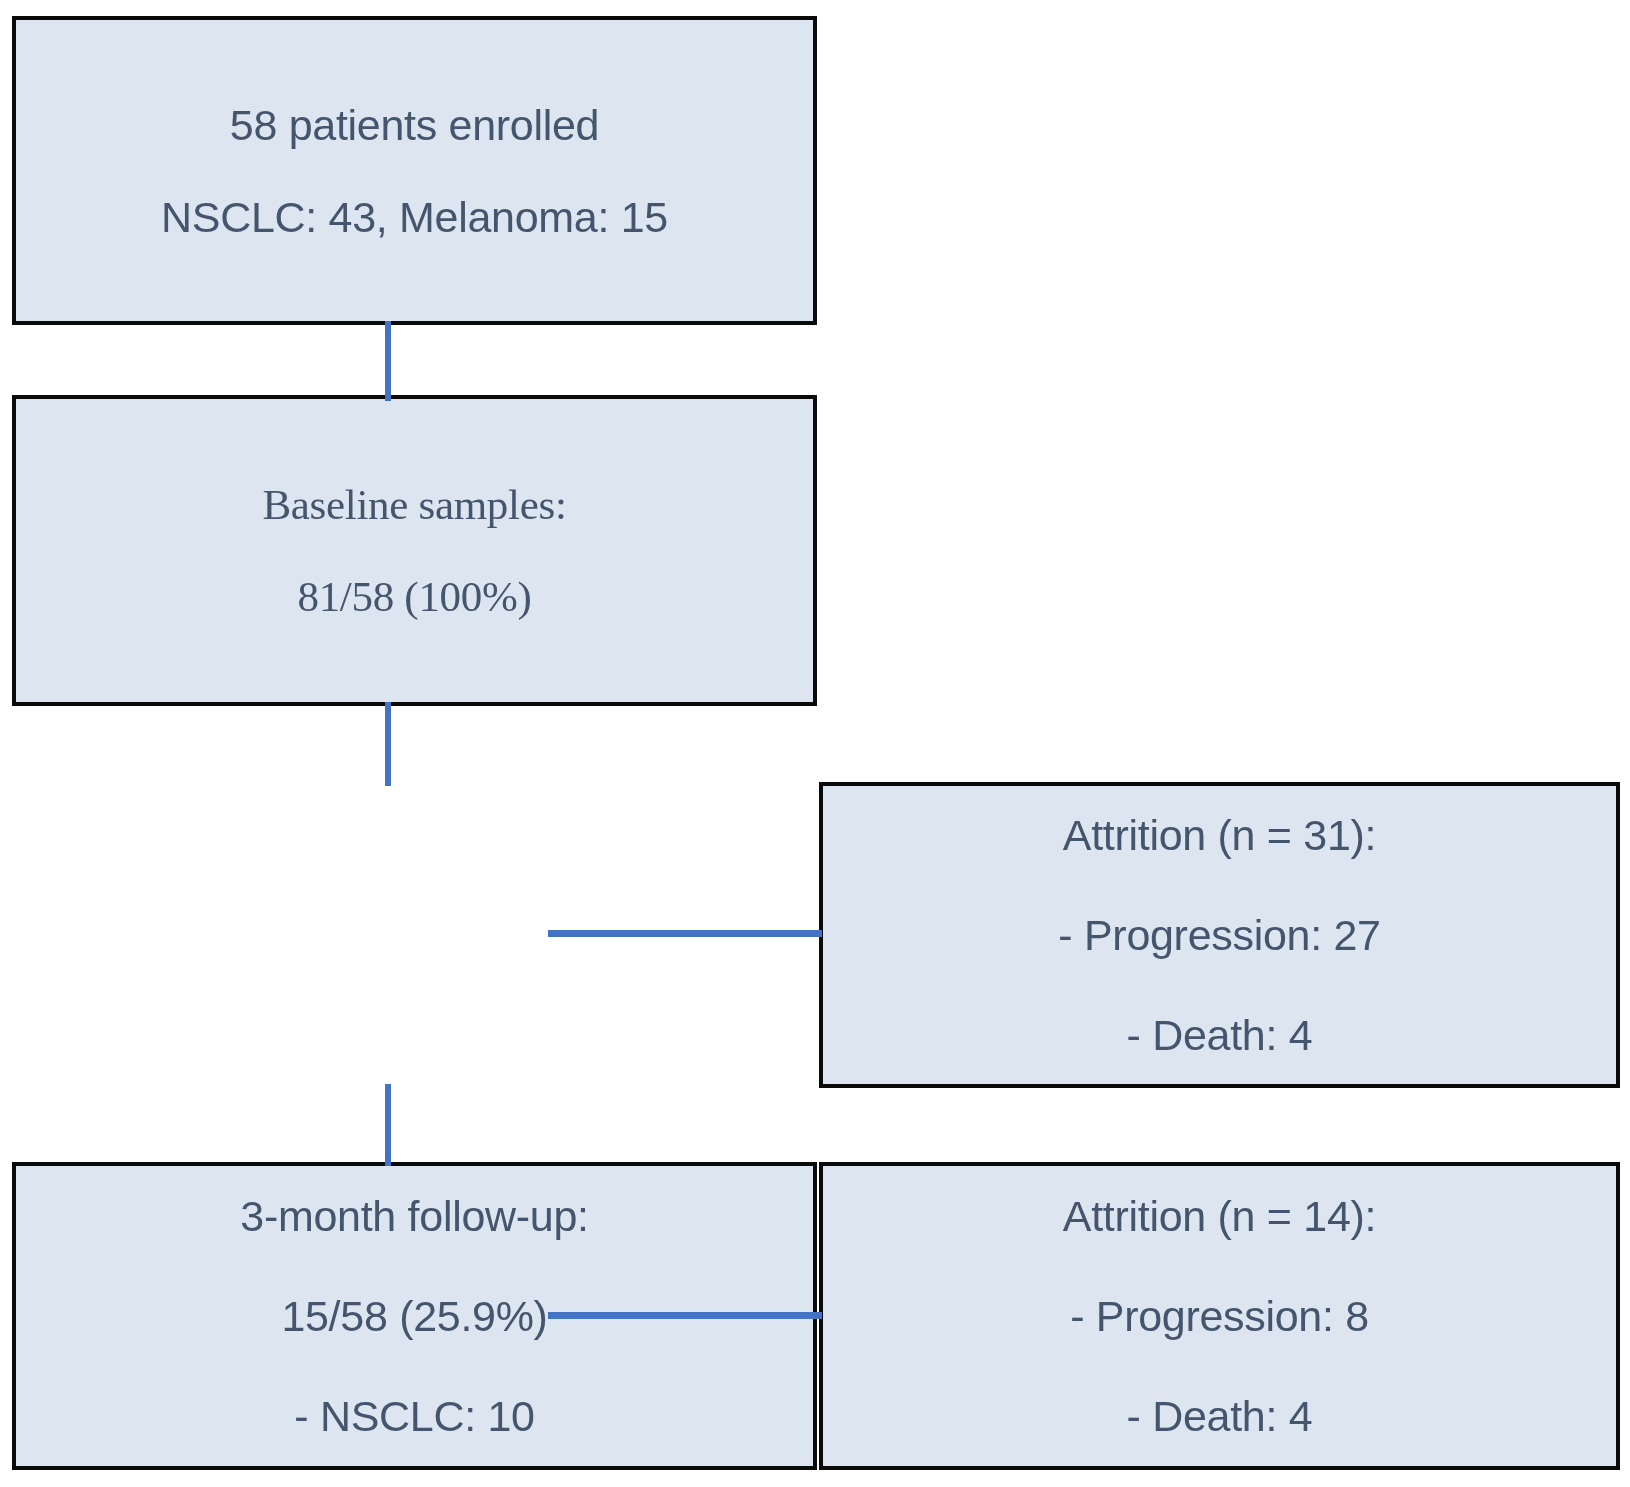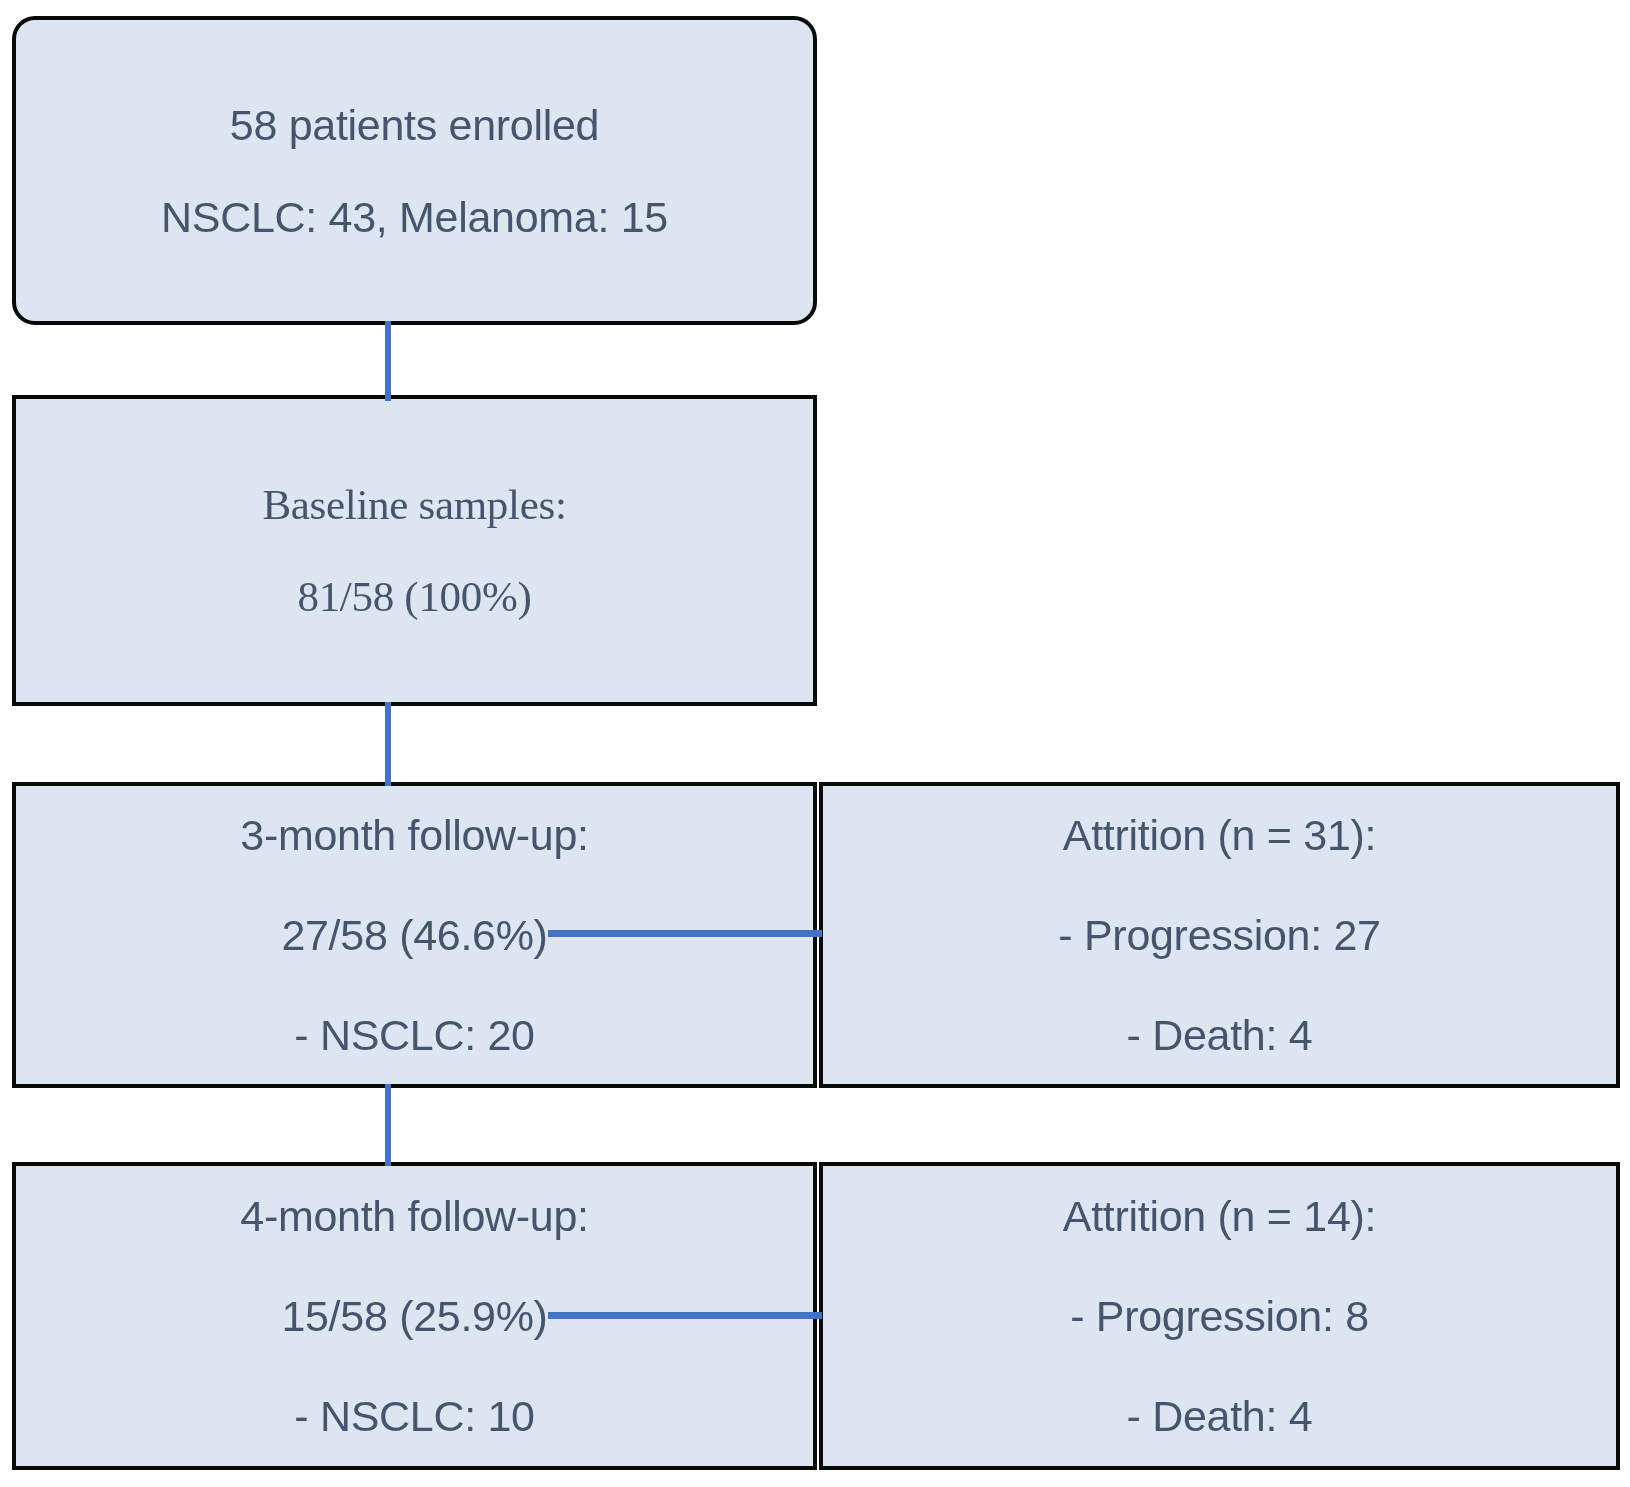--- a/index.html
+++ b/index.html
@@ -36,21 +36,21 @@
     font-weight:300;
     line-height:50px;
     letter-spacing:-0.3px;
     white-space:nowrap;
   }
   .gap2{gap:42px;}
   .gap3{gap:50px;}
   
   .col-left{left:12px;width:805px;}
   .col-right{left:819px;width:801px;text-align:right;}
-  .row1{top:16px;height:309px;border-radius:23px;}
+  .row1{top:16px;height:309px;}
   .row2{top:395px;height:311px;font-family:Liberation Serif, serif;}
   .row3{top:782px;height:306px;}
   .row4{top:1162px;height:308px;}
   .connector{
     position:absolute;
     background:var(--connector);
     z-index:2;
   }
   .v-line{left:385px;width:6px;}
   .v1{top:321px;height:80px;}
@@ -74,34 +74,29 @@
   <div class="box col-left row1 gap2">
     <div class="line">58 patients enrolled</div>
     <div class="line">NSCLC: 43, Melanoma: 15</div>
   </div>
 
   <div class="box col-left row2 gap2">
     <div class="line">Baseline samples:</div>
     <div class="line">81/58 (100%)</div>
   </div>
 
-  <div class="box col-left row3 gap3">
-    <div class="line">3-month follow-up:</div>
-    <div class="line">27/58 (46.6%)</div>
-    <div class="line">- NSCLC: 20</div>
-  </div>
 
   <div class="box col-right row3 gap3">
     <div class="line">Attrition (n = 31):</div>
     <div class="line">- Progression: 27</div>
     <div class="line">- Death: 4</div>
   </div>
 
   <div class="box col-left row4 gap3">
-    <div class="line">4-month follow-up:</div>
+    <div class="line">3-month follow-up:</div>
     <div class="line">15/58 (25.9%)</div>
     <div class="line">- NSCLC: 10</div>
   </div>
 
   <div class="box col-right row4 gap3">
     <div class="line">Attrition (n = 14):</div>
     <div class="line">- Progression: 8</div>
     <div class="line">- Death: 4</div>
   </div>
 

